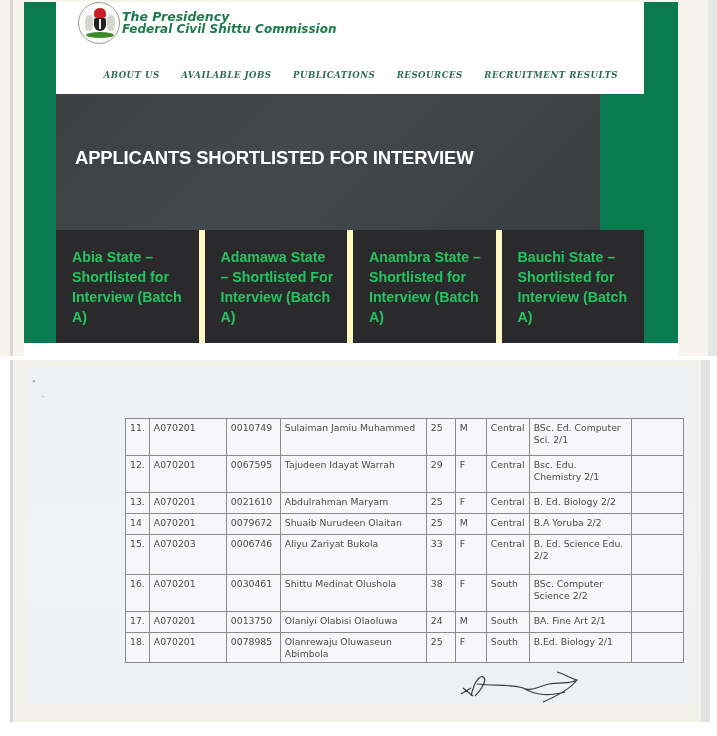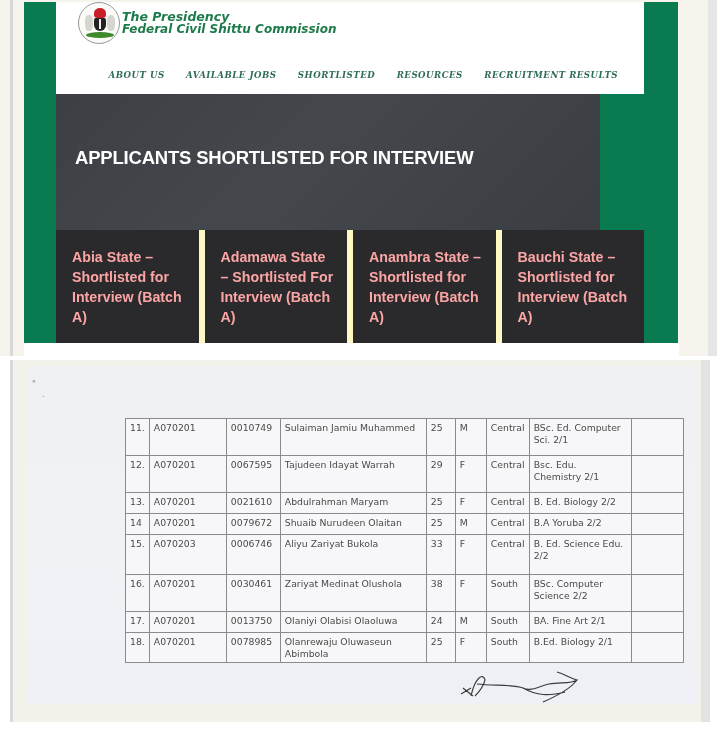--- a/index.html
+++ b/index.html
@@ -61,21 +61,21 @@
   }
   .cards {
     position: absolute; left: 0; top: 228px; width: 588px; height: 113px; display: flex;
   }
   .card {
     flex: 1; background: #2a2a2c; position: relative; display: flex; align-items: center;
     padding-left: 16px; padding-right: 8px;
   }
   .card + .card { border-left: 6px solid #fef9c3; }
   .card-title {
-    color: #fca5a5; font-weight: bold; font-size: 14.2px; line-height: 20px;
+    color: #22c55e; font-weight: bold; font-size: 14.2px; line-height: 20px;
     font-family: "Liberation Sans", sans-serif;
   }
   .below-site {
     position: absolute; left: 24px; top: 343px; width: 655px; height: 13px; background: #ffffff;
   }
 
   
   .shot-bottom {
     position: absolute; left: 0; top: 356px; width: 717px; height: 380px; background: #ffffff;
   }
@@ -133,21 +133,21 @@
           <div class="crest-y"></div>
           <div class="crest-ground"></div>
         </div>
         <div class="brand">
           <div class="l1">The Presidency</div>
           <div class="l2">Federal Civil Shittu Commission</div>
         </div>
         <nav class="nav">
           <span>ABOUT US</span>
           <span>AVAILABLE JOBS</span>
-          <span>SHORTLISTED</span>
+          <span>PUBLICATIONS</span>
           <span>RESOURCES</span>
           <span>RECRUITMENT RESULTS</span>
         </nav>
       </div>
 
       <div class="hero">
         <h1>APPLICANTS SHORTLISTED FOR INTERVIEW</h1>
       </div>
 
       <div class="cards">
@@ -229,21 +229,21 @@
           <td class="c-age">33</td>
           <td class="c-sex">F</td>
           <td class="c-zone">Central</td>
           <td class="c-qual">B. Ed. Science Edu. 2/2</td>
           <td class="c-blank"></td>
         </tr>
         <tr class="row-tall">
           <td class="c-sn">16.</td>
           <td class="c-code">A070201</td>
           <td class="c-id">0030461</td>
-          <td class="c-name">Zariyat Medinat Olushola</td>
+          <td class="c-name">Shittu Medinat Olushola</td>
           <td class="c-age">38</td>
           <td class="c-sex">F</td>
           <td class="c-zone">South</td>
           <td class="c-qual">BSc. Computer Science 2/2</td>
           <td class="c-blank"></td>
         </tr>
         <tr class="row-mid">
           <td class="c-sn">17.</td>
           <td class="c-code">A070201</td>
           <td class="c-id">0013750</td>

